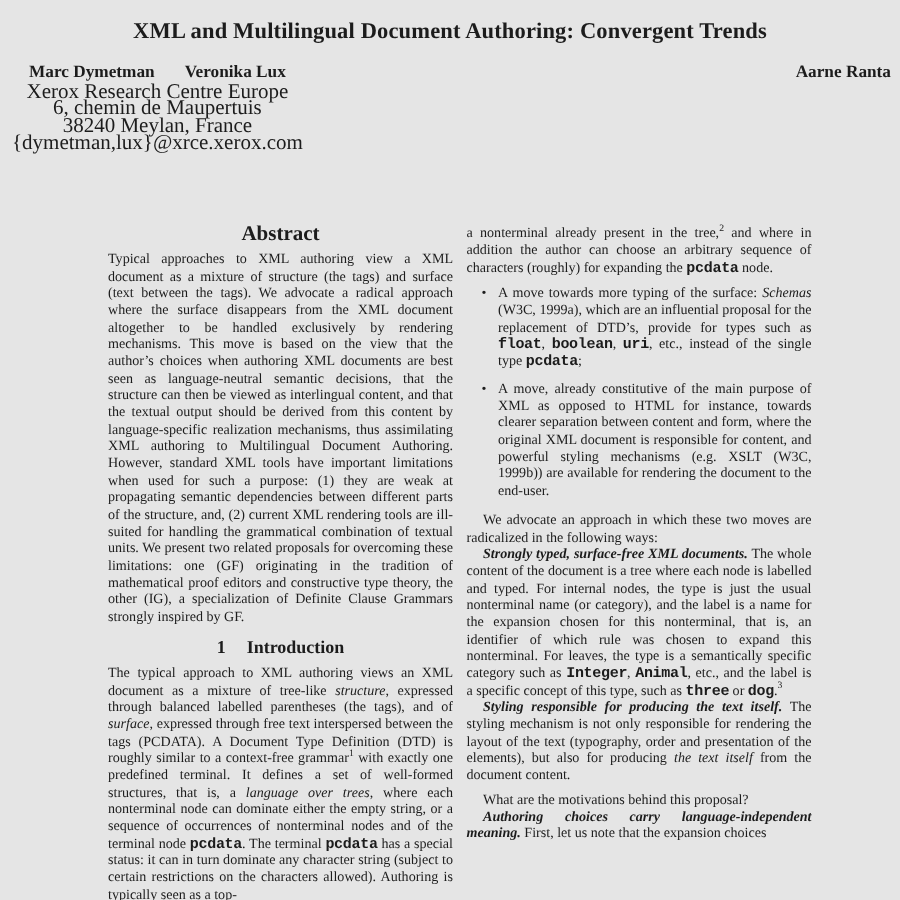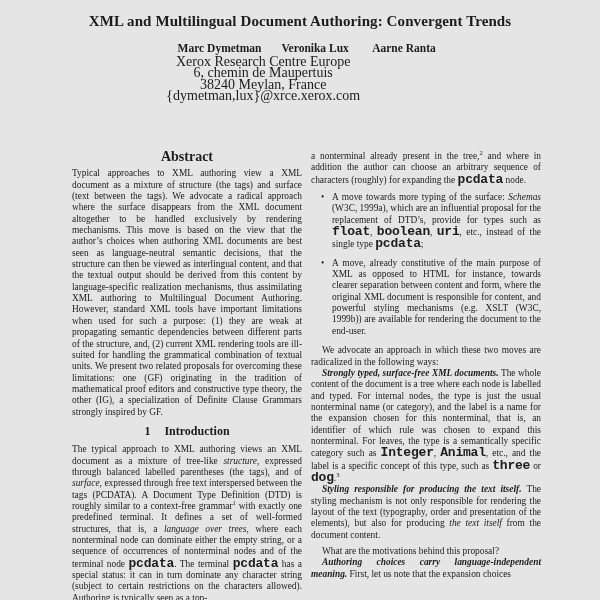--- a/index.html
+++ b/index.html
@@ -16,21 +16,21 @@
     background: #e5e5e5;
   }
   .title {
     position: absolute; top: 13px; left: 0; right: 0;
     text-align: center;
     font-size: 15px; font-weight: bold;
     letter-spacing: 0.1px;
   }
   .authors {
     position: absolute; top: 42px; left: 2px; right: 0;
-    display: flex; justify-content: center;
+    display: flex; justify-content: space-between;
   }
   .author-block { text-align: center; margin: 0 6px; }
   .names { font-size: 11.5px; font-weight: bold; margin-bottom: 2px; }
   .names .name2 { margin-left: 20px; }
   .affil { font-size: 14px; line-height: 11.4px; }
   .columns {
     position: absolute; top: 151px; left: 72px;
     display: flex; gap: 9px;
   }
   .col {
@@ -47,21 +47,21 @@
   .gap { margin-top: 5px; }
   .sec-heading { font-size: 12px; font-weight: bold; margin: 8px 0 7px 0; text-align: center; }
   .sec-num { display: inline-block; margin-right: 14px; }
   ul.blist { list-style: none; margin: 6px 0 8px 0; padding: 0 0 0 21px; }
   ul.blist li { position: relative; margin: 0 0 7px 0; hyphens: auto; -webkit-hyphens: auto; }
   ul.blist li::before { content: "\2022"; position: absolute; left: -11px; }
   .i { font-style: italic; }
   .b { font-weight: bold; font-style: italic; }
   .m {
     font-family: "Liberation Mono", "DejaVu Sans Mono", monospace;
-    font-weight: 600; font-size: 13px; letter-spacing: -0.2px;
+    font-weight: 600; font-size: 10px; letter-spacing: -0.2px;
   }
   .sup { vertical-align: super; font-size: 6.5px; line-height: 0; }
 </style>
 </head>
 <body>
 
 <div class="page">
 
   <div class="title">XML and Multilingual Document Authoring: Convergent Trends</div>
 

